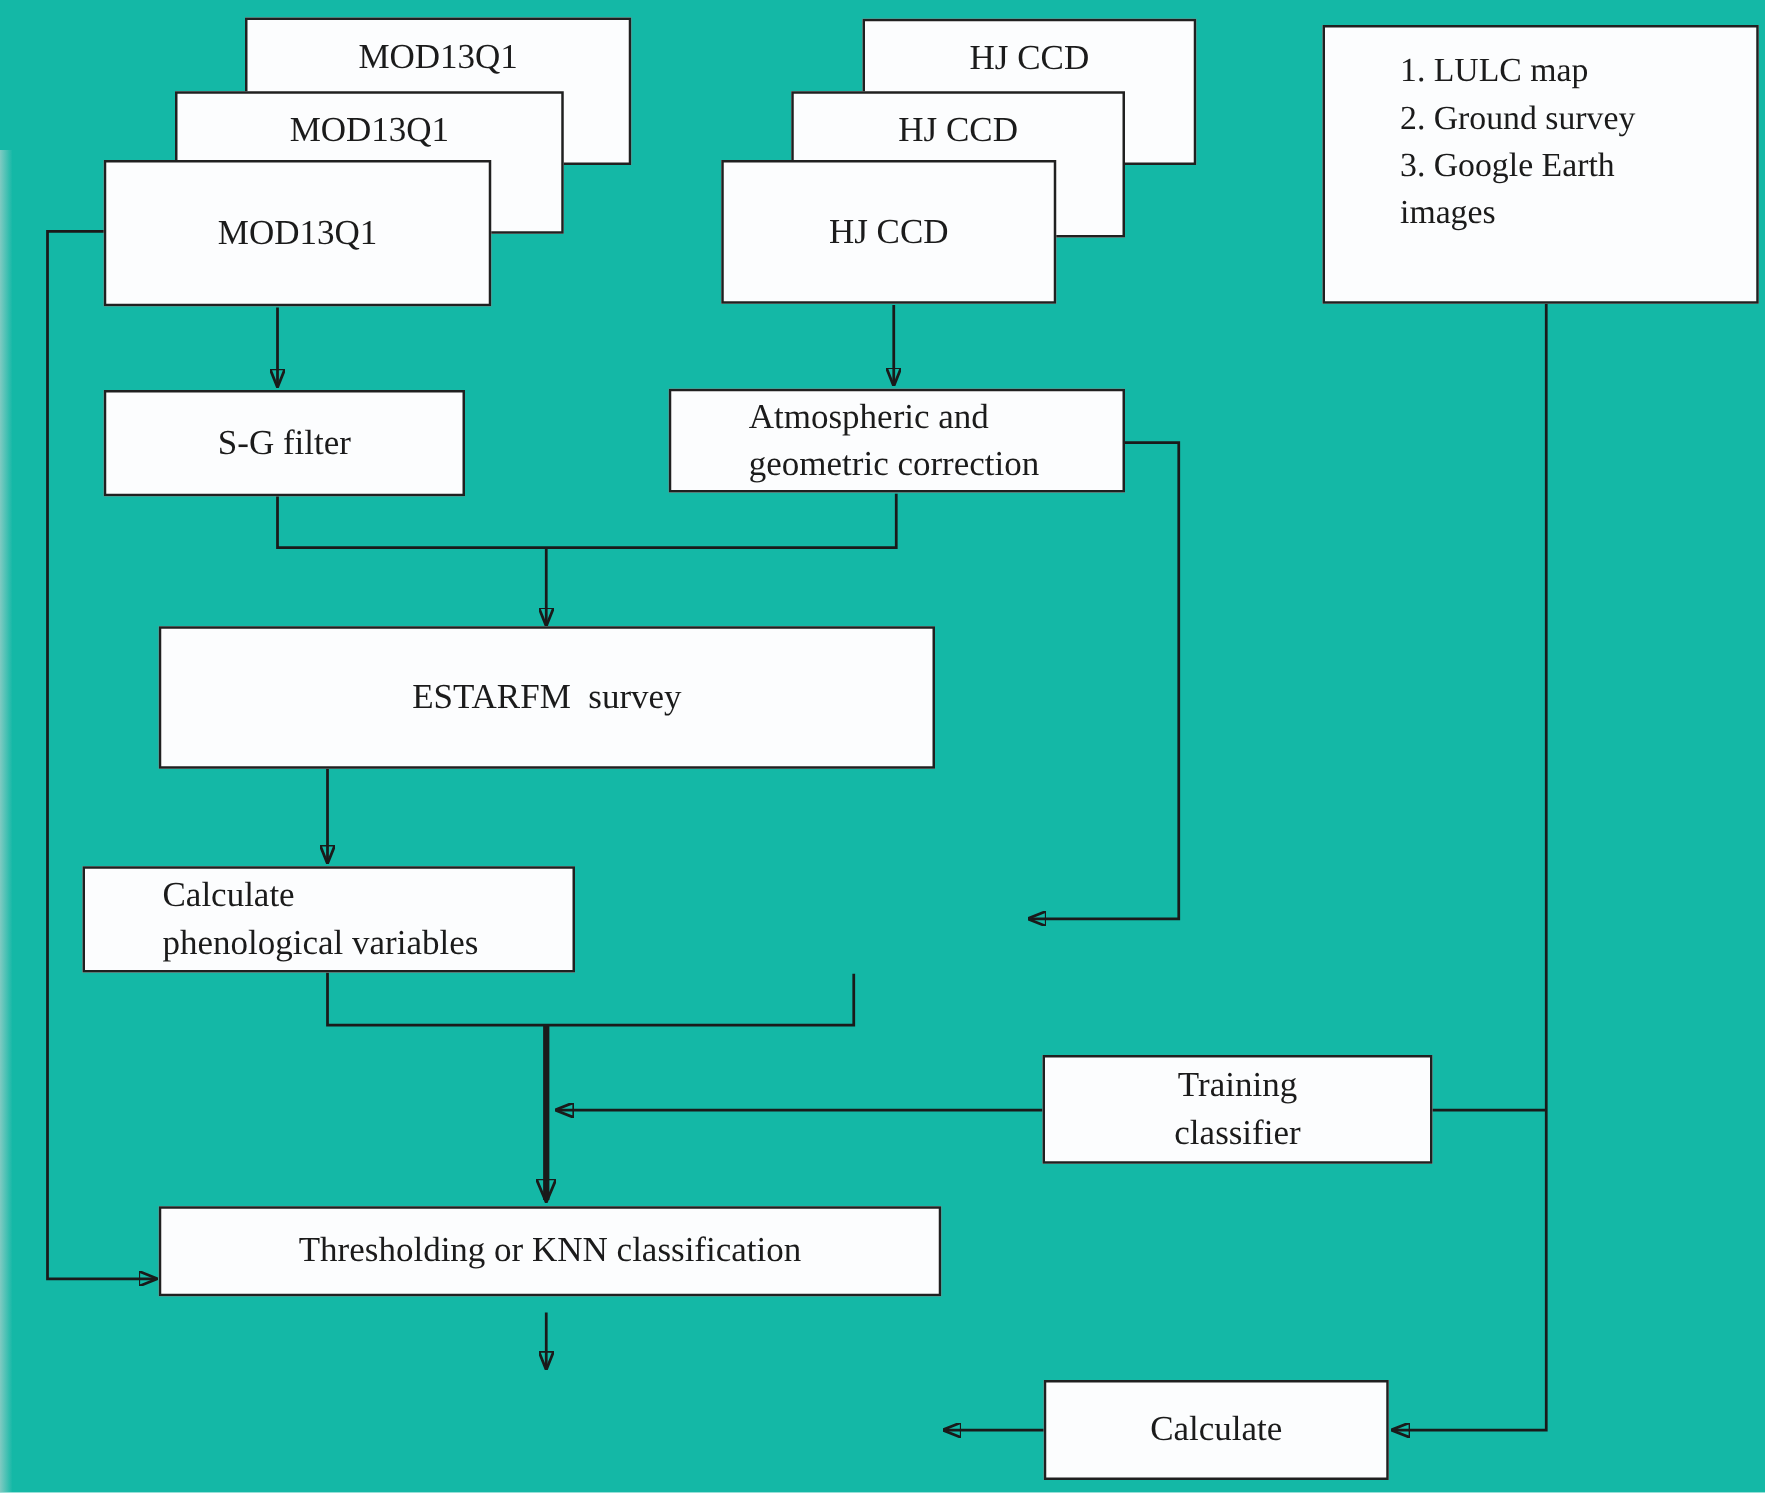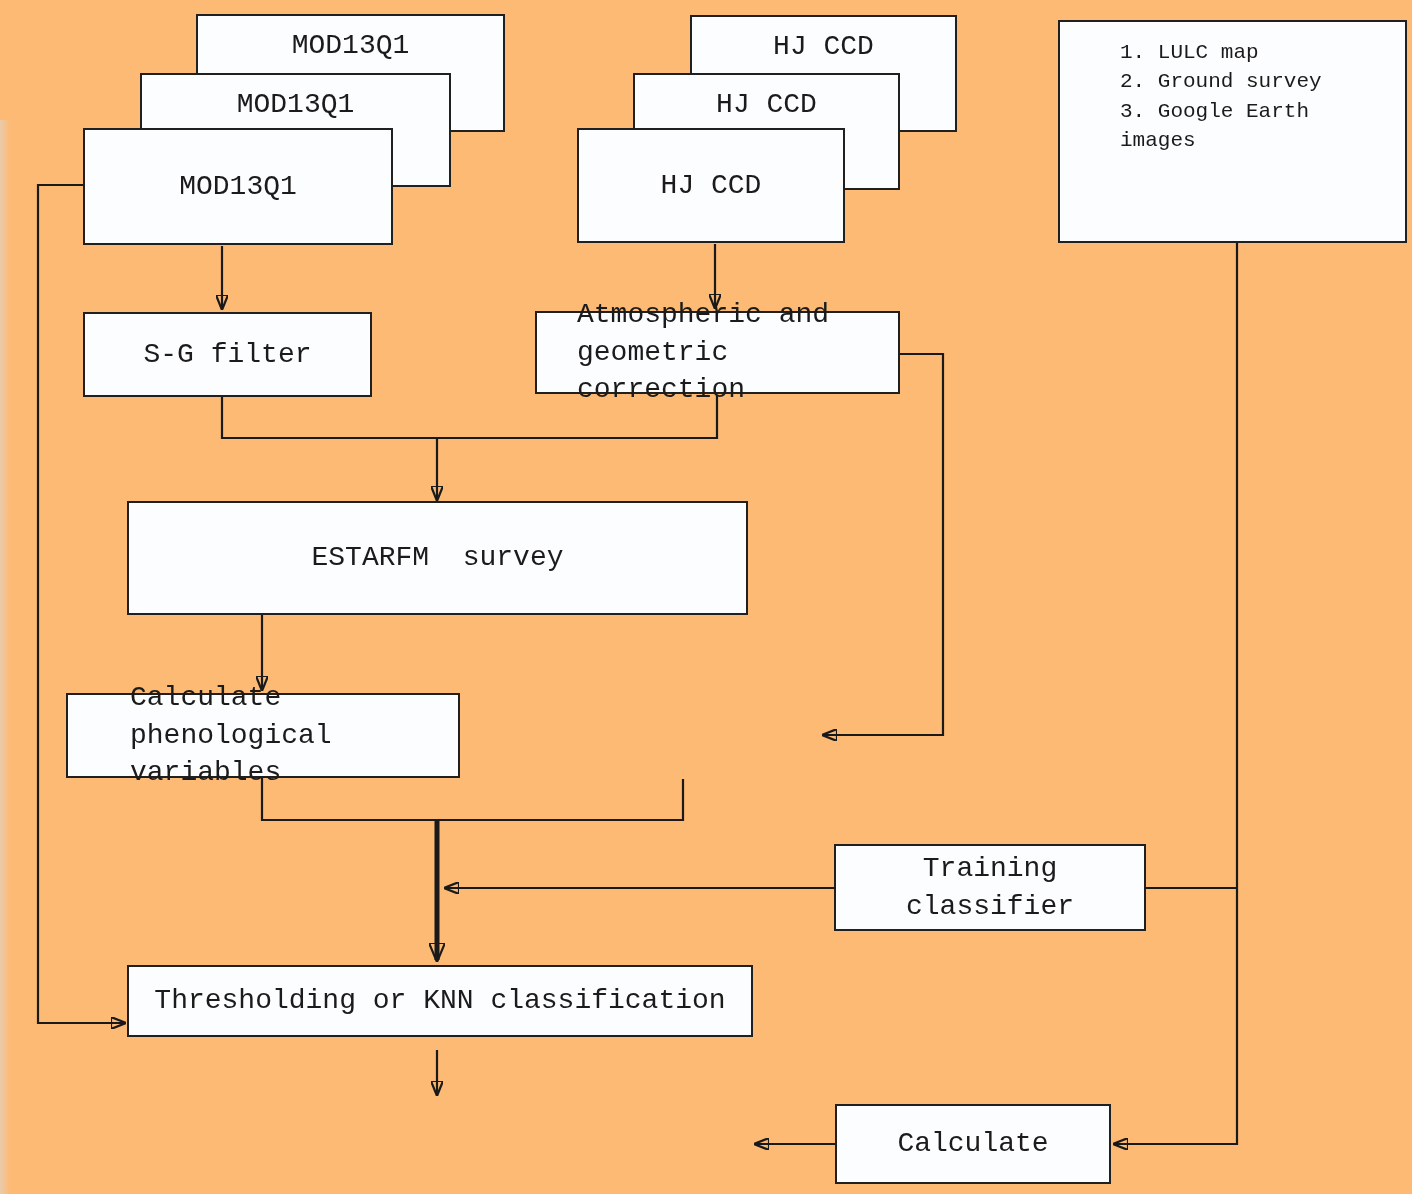--- a/index.html
+++ b/index.html
@@ -1,20 +1,20 @@
 <!DOCTYPE html>
 <html><head>
 <meta charset="utf-8">
 <style>
   html,body{margin:0;padding:0;background:#ffffff;}
   #stage{
     position:relative;
     width:1412px;height:1194px;
-    background:#fdba74;
-    font-family:Liberation Mono, monospace;
+    background:#14b8a6;
+    font-family:Liberation Serif, serif;
     color:#1b1b1b;
     overflow:hidden;
   }
   #edge-shade{
     position:absolute;left:0;top:120px;width:10px;height:1074px;
     background:linear-gradient(to right,#d9d9d9,rgba(255,255,255,0));
     opacity:.55;
   }
   svg.connectors{position:absolute;left:0;top:0;}
   svg.connectors path{stroke:#1a1a1a;stroke-width:2.2;fill:none;}
@@ -97,32 +97,32 @@
   <div class="box v-top" style="left:690px;top:15px;width:267px;height:117px;">
     <span class="box-label">HJ CCD</span>
   </div>
   <div class="box v-top" style="left:633px;top:73px;width:267px;height:117px;">
     <span class="box-label">HJ CCD</span>
   </div>
   <div class="box" style="left:577px;top:128px;width:268px;height:115px;">
     <span class="box-label">HJ CCD</span>
   </div>
 
-  <div class="box v-top h-left" style="left:1058px;top:20px;width:349px;height:223px;padding:16px 12px 0 60px;font-size:21px;line-height:1.4;">
+  <div class="box v-top h-left" style="left:1058px;top:20px;width:349px;height:223px;padding:16px 12px 0 60px;font-size:27px;line-height:1.4;">
     <span class="box-label">1. LULC map
 2. Ground survey
 3. Google Earth
 images</span>
   </div>
 
   <div class="box" style="left:83px;top:312px;width:289px;height:85px;">
     <span class="box-label">S-G filter</span>
   </div>
 
-  <div class="box h-left" style="left:535px;top:311px;width:365px;height:83px;padding-left:40px;">
+  <div class="box h-left" style="left:535px;top:311px;width:365px;height:83px;padding-left:62px;">
     <span class="box-label">Atmospheric and
 geometric correction</span>
   </div>
 
   <div class="box" style="left:127px;top:501px;width:621px;height:114px;">
     <span class="box-label">ESTARFM  survey</span>
   </div>
 
   <div class="box h-left" style="left:66px;top:693px;width:394px;height:85px;padding-left:62px;">
     <span class="box-label">Calculate

